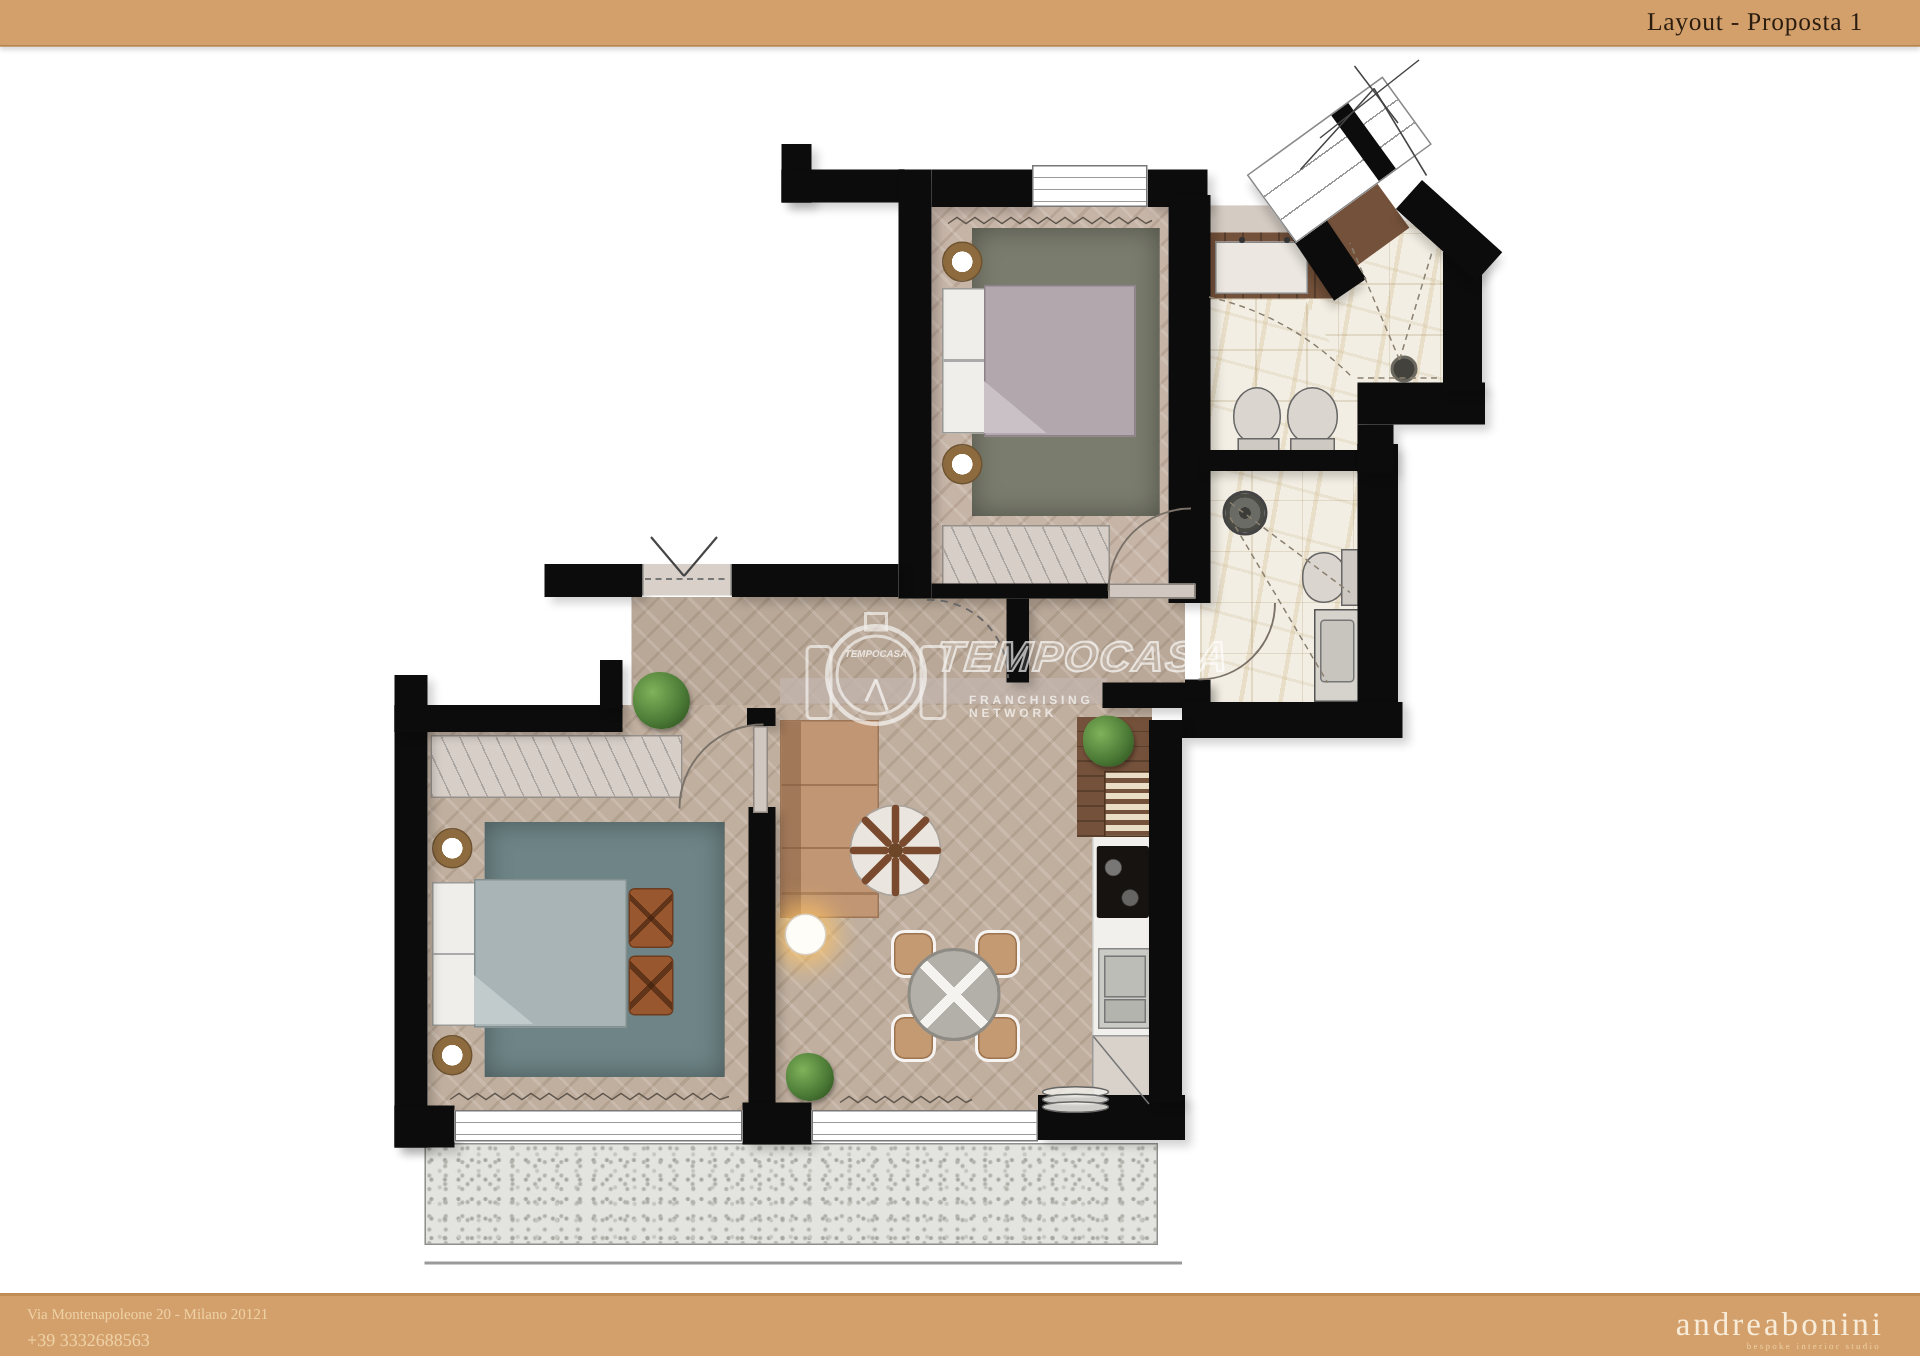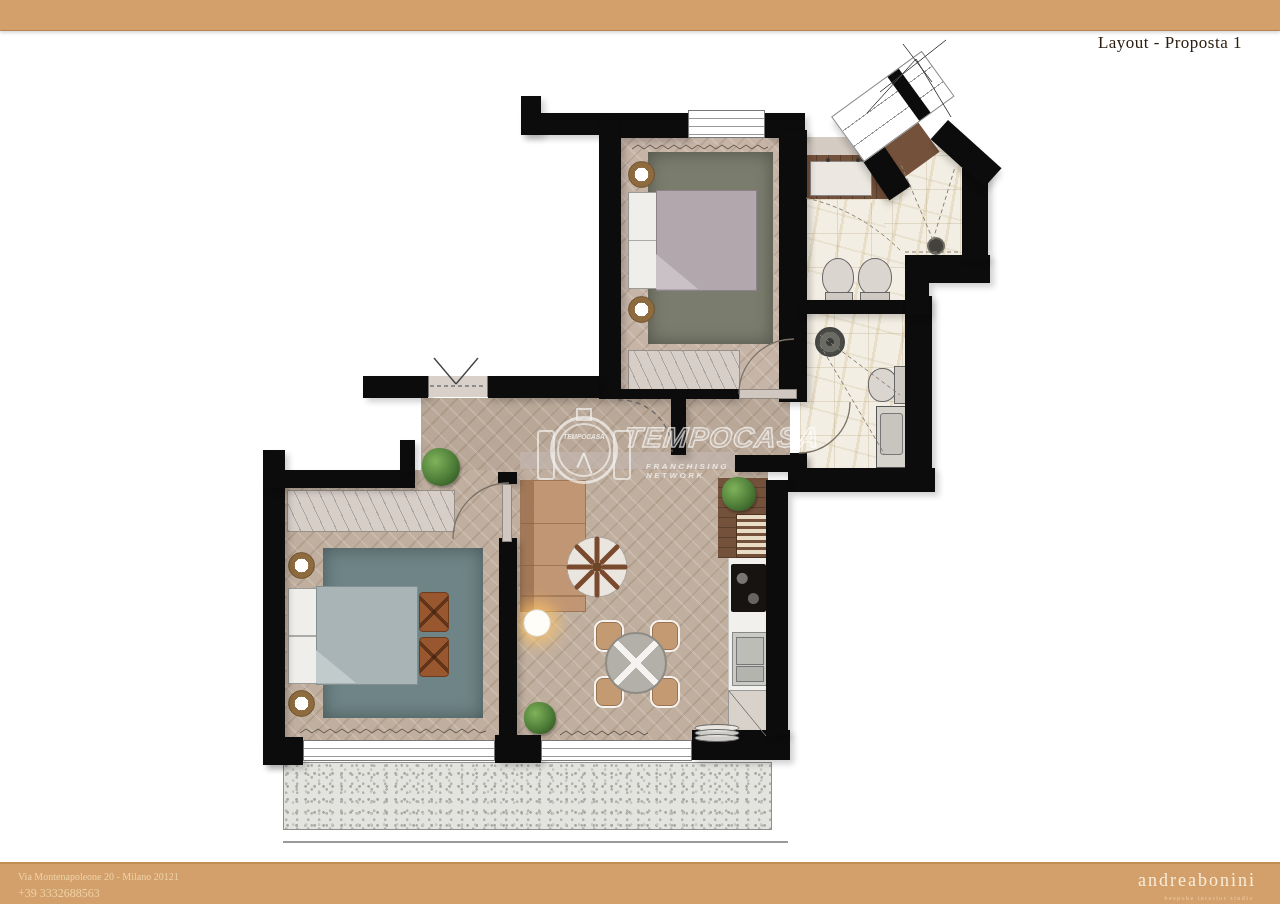--- a/index.html
+++ b/index.html
@@ -3,25 +3,25 @@
 <meta charset="utf-8">
 <style>
   html,body{margin:0;padding:0;}
   body{width:1280px;height:904px;position:relative;background:#fff;overflow:hidden;
        font-family:"Liberation Serif",serif;}
   .abs{position:absolute;}
   
   .band{position:absolute;left:0;width:1280px;background:var(--band_bg,#d3a06c);}
   #hdr{top:0;height:30px;border-bottom:1px solid #b6854f;box-shadow:0 2px 3px rgba(0,0,0,.15);}
   #hdr .t{position:absolute;right:38px;top:5px;font-size:17px;letter-spacing:.5px;
-          color:var(--band_text_dark,#2a1c0e);margin-top:28px;}
+          color:var(--band_text_dark,#2a1c0e);}
   #ftr{top:862px;height:42px;border-top:2px solid #c08d55;}
   #ftr .a1{position:absolute;left:18px;top:7px;font-size:10px;color:var(--band_text_light,#eed2a6);}
   #ftr .a2{position:absolute;left:18px;top:22px;font-size:12px;color:var(--band_text_light,#eed2a6);}
-  #ftr .br{position:absolute;right:24px;top:6px;font-size:18px;letter-spacing:2px;color:#f8ecd8;}
+  #ftr .br{position:absolute;right:24px;top:6px;font-size:22px;letter-spacing:2px;color:#f8ecd8;}
   #ftr .tg{position:absolute;right:26px;top:31px;font-size:6px;letter-spacing:1.5px;color:#ecd0a2;}
   
   .wall{position:absolute;background:var(--wall,#0c0c0c);box-shadow:4px 4px 6px rgba(0,0,0,.18);}
   .wood{position:absolute;background-color:var(--wood_floor,#bdab9c);
     background-image:
       repeating-linear-gradient(45deg, rgba(255,255,255,.14) 0 2px, transparent 2px 13px),
       repeating-linear-gradient(-45deg, rgba(110,85,62,.16) 0 2px, transparent 2px 13px);}
   .marble{position:absolute;background-color:var(--marble_floor,#f3eee3);
     background-image:
       repeating-linear-gradient(0deg, rgba(150,125,75,.20) 0 1px, transparent 1px 34px),
@@ -55,21 +55,21 @@
   #wm{position:absolute;z-index:7;opacity:.78;}
   .wm-wing{position:absolute;border:2px solid rgba(255,255,255,.75);border-radius:4px;}
   .wm-clock{position:absolute;border:3px solid rgba(255,255,255,.8);border-radius:50%;}
   .wm-clock .inner{position:absolute;inset:4px;border:2px solid rgba(255,255,255,.75);border-radius:50%;}
   .wm-clock .txt{position:absolute;top:14px;width:100%;text-align:center;font-size:6.5px;font-weight:bold;
     font-style:italic;color:rgba(255,255,255,.9);font-family:"Liberation Sans",sans-serif;}
   .hand{position:absolute;background:rgba(255,255,255,.85);transform-origin:50% 100%;}
   .wm-big{position:absolute;font-family:"Liberation Sans",sans-serif;font-weight:bold;font-style:italic;
     font-size:28px;letter-spacing:1px;transform:skewX(-6deg) scaleX(1.04);
     color:rgba(255,255,255,.16);-webkit-text-stroke:1.4px rgba(255,255,255,.85);}
-  .wm-sub{position:absolute;font-family:"Liberation Sans",sans-serif;font-weight:bold;font-style:italic;
+  .wm-sub{position:absolute;font-family:"Liberation Sans",sans-serif;font-weight:bold;
     font-size:8px;letter-spacing:2.5px;color:rgba(255,255,255,.85);}
   svg.ov{position:absolute;left:0;top:0;z-index:6;pointer-events:none;}
 </style>
 </head>
 <body>
 
 <div id="plan" class="abs" style="left:0;top:0;width:1280px;height:904px;">
 
   <div class="wood" style="left:621px;top:135px;width:158px;height:264px;background-color:#c6b4a7;z-index:1;"></div>
   <div class="wood" style="left:421px;top:398px;width:369px;height:74px;background-color:#b9a898;z-index:1;"></div>

